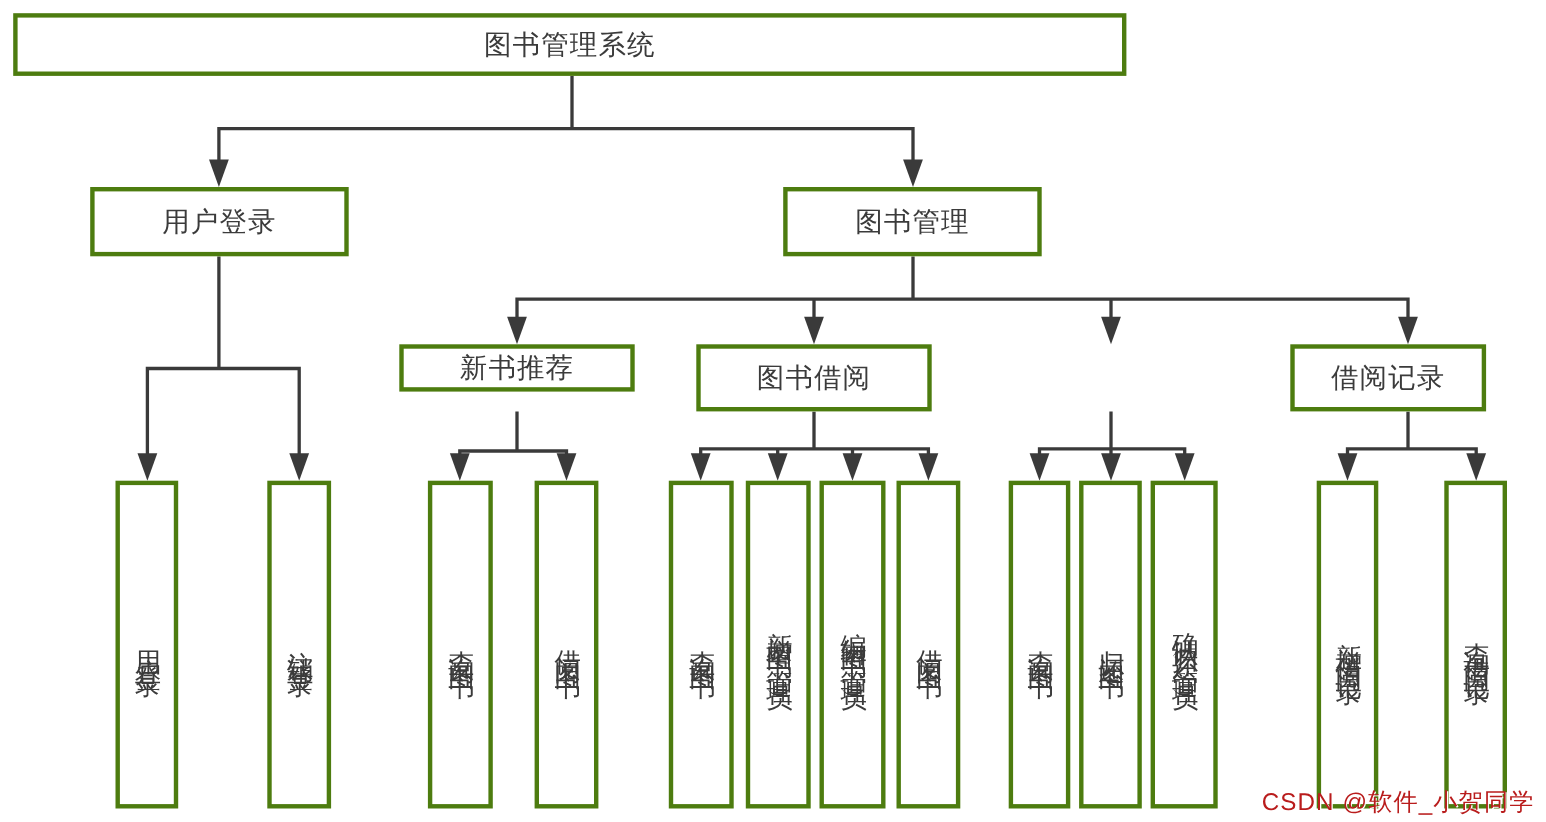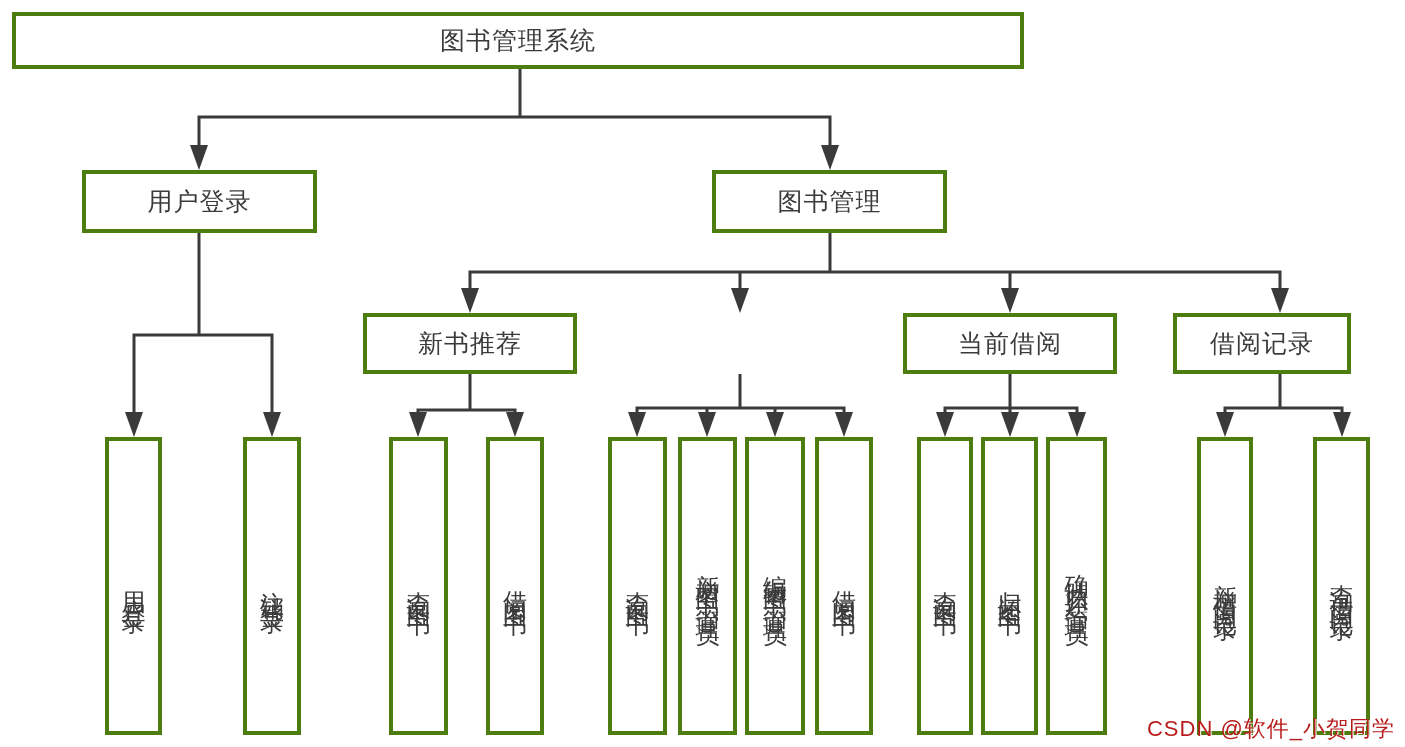--- a/index.html
+++ b/index.html
@@ -93,25 +93,25 @@
     <span>图书管理系统</span>
   </div>
 
   <div class="node h" style="left:82px;top:170px;width:235px;height:63px;">
     <span>用户登录</span>
   </div>
   <div class="node h" style="left:712px;top:170px;width:235px;height:63px;">
     <span>图书管理</span>
   </div>
 
-  <div class="node h" style="left:363px;top:313px;width:214px;height:61px;">
+  <div class="node h" style="left:363px;top:313px;width:214px;height:43px;">
     <span>新书推荐</span>
   </div>
-  <div class="node h" style="left:903px;top:313px;width:214px;height:61px;">
-    <span>当前借阅</span>
+  <div class="node h" style="left:633px;top:313px;width:214px;height:61px;">
+    <span>图书借阅</span>
   </div>
   <div class="node h" style="left:1173px;top:313px;width:178px;height:61px;">
     <span>借阅记录</span>
   </div>
 
   <div class="node v" style="left:105px;top:437px;width:57px;height:298px;">
     <span>用户登录</span>
   </div>
   <div class="node v" style="left:243px;top:437px;width:58px;height:298px;">
     <span>注销登录</span>

